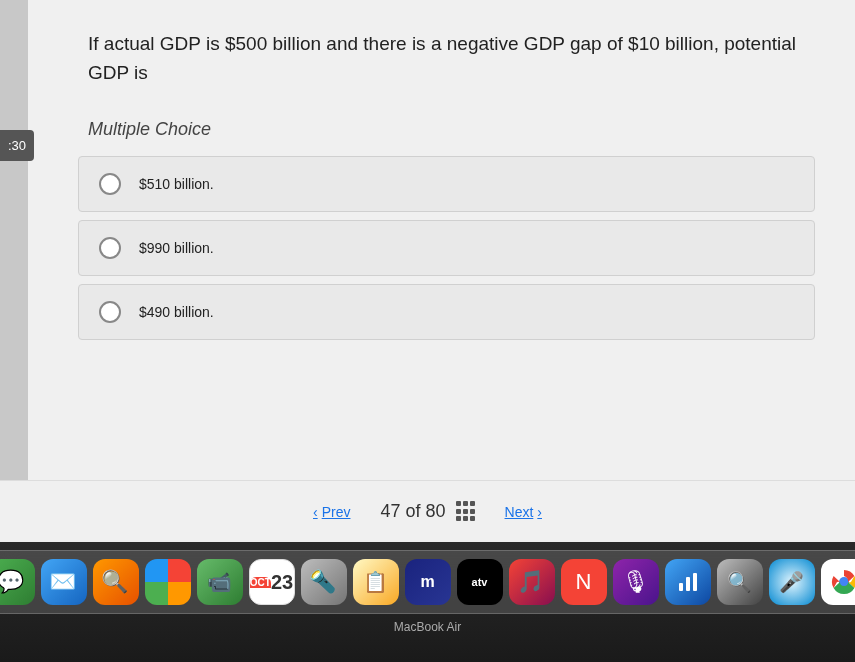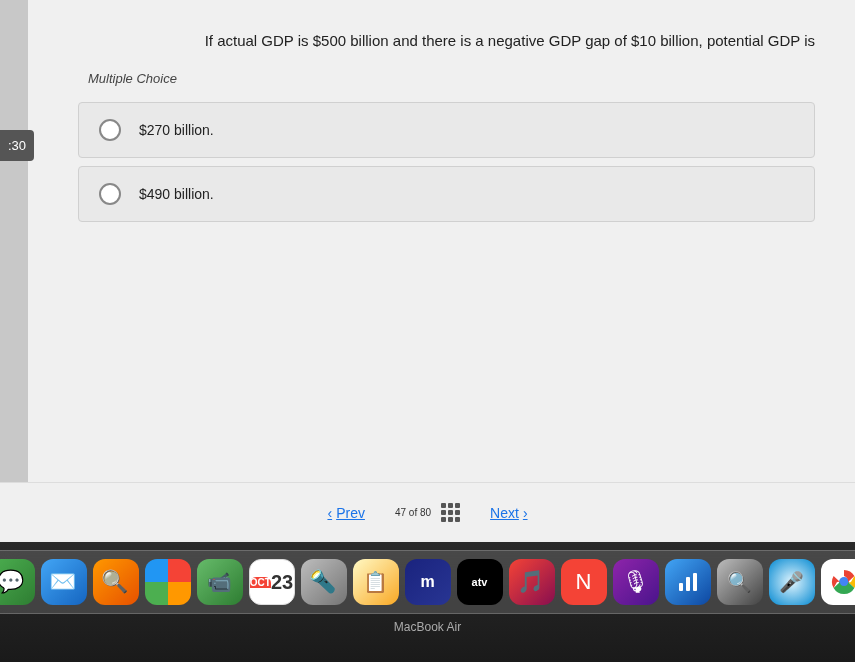--- a/index.html
+++ b/index.html
@@ -28,30 +28,29 @@
       top: 130px;
       background: #555;
       color: white;
       font-size: 13px;
       padding: 8px 8px;
       border-radius: 0 4px 4px 0;
       font-weight: 500;
     }
 
     .question-text {
-      font-size: 15px;
+      font-size: 19px;
       color: #222;
-      margin-bottom: 18px;
+      margin-bottom: 32px;
       line-height: 1.5;
       padding-left: 10px;
-      text-align: right;
     }
 
     .question-type-label {
-      font-size: 13px;
+      font-size: 18px;
       color: #444;
       margin-bottom: 16px;
       padding-left: 10px;
       font-style: italic;
     }
 
     
     .choices-container {
       display: flex;
       flex-direction: column;
@@ -121,25 +120,24 @@
     .nav-prev-btn .chevron-left {
       font-size: 14px;
       color: #1a73e8;
     }
     .nav-next-btn .chevron-right {
       font-size: 14px;
       color: #1a73e8;
     }
 
     .nav-counter {
-      font-size: 10px;
+      font-size: 18px;
       color: #333;
       padding: 6px 16px;
       display: flex;
-      align-items: center;
       gap: 10px;
     }
 
     .grid-icon {
       display: inline-grid;
       grid-template-columns: repeat(3, 5px);
       gap: 2px;
     }
     .grid-icon span {
       width: 5px;
@@ -235,24 +233,28 @@
 
   <div style="padding-left: 38px; padding-top: 10px;">
     <p class="question-text">If actual GDP is $500 billion and there is a negative GDP gap of $10 billion, potential GDP is</p>
 
     <p class="question-type-label">Multiple Choice</p>
 
     <div class="choices-container">
 
       <div class="choice-row">
         <div class="radio-circle"></div>
-        <span class="choice-text">$270 billion.</span>
+        <span class="choice-text">$510 billion.</span>
       </div>
 
 
+      <div class="choice-row">
+        <div class="radio-circle"></div>
+        <span class="choice-text">$990 billion.</span>
+      </div>
 
       <div class="choice-row">
         <div class="radio-circle"></div>
         <span class="choice-text">$490 billion.</span>
       </div>
 
     </div>
   </div>
 </div>
 

